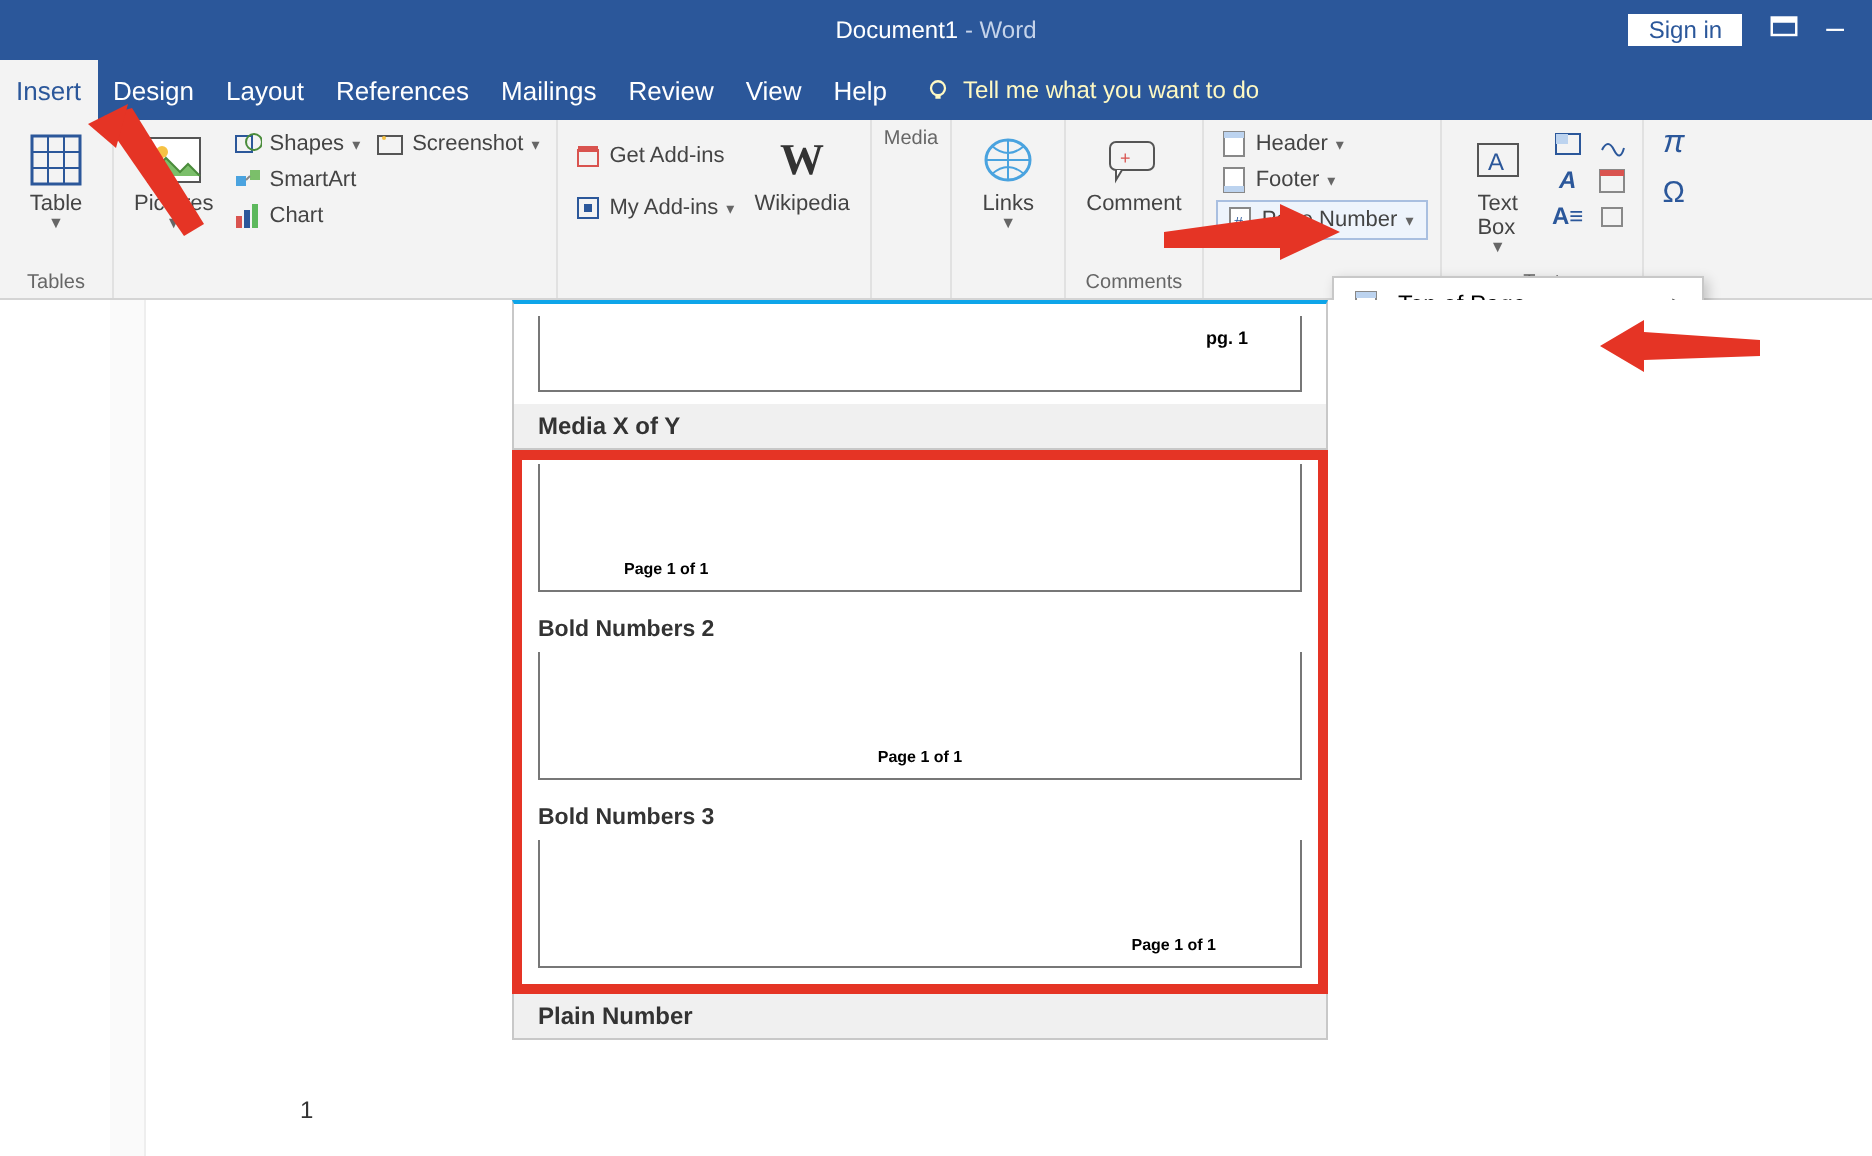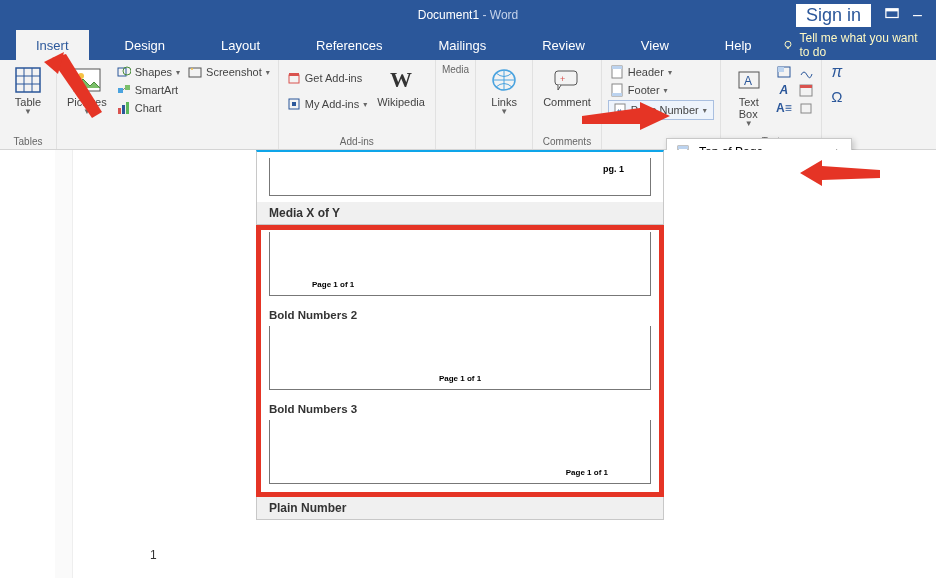--- a/index.html
+++ b/index.html
@@ -2,25 +2,25 @@
 <html><head>
 <meta charset="utf-8">
 <style>
 * { margin: 0; padding: 0; box-sizing: border-box; font-family: "Segoe UI", Arial, sans-serif; }
 body { width: 936px; height: 578px; background: #fff; overflow: hidden; position: relative; }
 
 .titlebar { height: 30px; background: #2b579a; display: flex; align-items: center; color: #fff; font-size: 12px; position: relative; }
 .title { position: absolute; left: 50%; transform: translateX(-50%); }
 .title .dim { color: #c5d3ea; }
 .title-right { margin-left: auto; display: flex; align-items: center; gap: 14px; padding-right: 14px; }
-.signin { background: #fff; color: #2b579a; padding: 1px 10px; font-size: 18px; border: none; }
+.signin { background: #fff; color: #2b579a; padding: 1px 10px; font-size: 12px; border: none; }
 .winicon { width: 14px; height: 14px; fill: #fff; }
 
 .tabs { height: 30px; background: #2b579a; display: flex; align-items: stretch; color: #fff; font-size: 13px; }
-.tab { padding: 0 20px; display: flex; align-items: center; cursor: pointer; margin-left: 16px; }
+.tab { padding: 0 8px; display: flex; align-items: center; cursor: pointer; }
 .tab.active { background: #f3f3f3; color: #2b579a; }
 .tellme { display: flex; align-items: center; gap: 6px; padding: 0 10px; color: #fef9c3; font-size: 12px; }
 .bulb { width: 14px; height: 14px; fill: #e0e7f3; }
 
 .ribbon { height: 90px; background: #f3f3f3; border-bottom: 1px solid #d4d4d4; display: flex; font-size: 11px; color: #444; }
 .group { border-right: 1px solid #e1e1e1; display: flex; flex-direction: column; padding: 2px 6px 0; }
 .group-body { flex: 1; display: flex; align-items: flex-start; gap: 4px; }
 .group-label { text-align: center; font-size: 10px; color: #666; padding: 2px 0; }
 .bigbtn { display: flex; flex-direction: column; align-items: center; padding: 2px 4px; cursor: pointer; line-height: 1.1; min-width: 44px; }
 .bigbtn .icn { height: 32px; display: flex; align-items: center; justify-content: center; }
@@ -207,21 +207,20 @@
             <span class="caret">▾</span>
           </div>
       </div>
       <div class="bigbtn">
         <div class="icn">
             <span style="font-family:Georgia,serif;font-size:22px;font-weight:bold;color:#333">W</span>
           </div>
         <span class="lbl">Wikipedia</span>
       </div>
     </div>
-    <div class="group-label">Add-ins</div>
   </div>
 
   <div class="group">
     <div class="group-label">Media</div>
   </div>
 
   <div class="group">
     <div class="group-body">
       <div class="bigbtn">
         <div class="icn">

